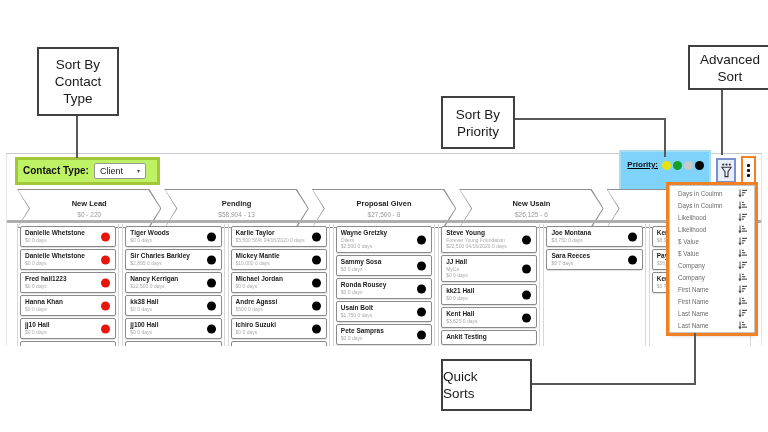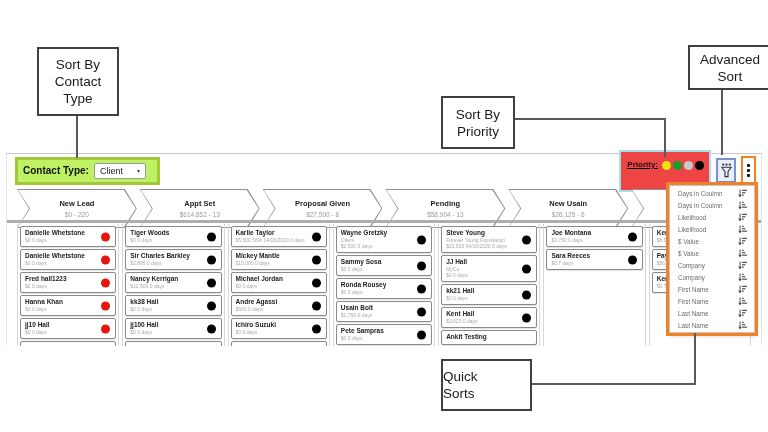--- a/index.html
+++ b/index.html
@@ -51,21 +51,21 @@
   .ct-label { font-size:10px; font-weight:bold; color:#111; }
   .select {
     border:1px solid #999; border-radius:2px; background:#fff;
     font-size:9px; color:#222; display:flex; align-items:center;
     gap:14px; padding:2px 5px; cursor:default;
   }
   .caret { font-size:6px; color:#444; }
 
   .toolbar-right { display:flex; align-items:center; gap:5px; }
   .hl-cyan {
-    border:2px solid var(--hl-cyan); background:#ef4444;
+    border:2px solid var(--hl-cyan); background:#7dd3fc;
     display:flex; align-items:center; padding:4px 5px 16px 6px;text-decoration:underline;
   }
   .pr-label { font-size:8px; font-weight:bold; color:#111; margin-right:2px; }
   .pdot { width:9px; height:9px; border-radius:50%; display:inline-block; margin-left:2px; }
 
   .adv-box {
     border:2px solid var(--hl-blue); background:#e9eefb;
     width:16px; height:21px; display:flex; align-items:center; justify-content:center;
   }
   .kebab-box {
@@ -181,38 +181,32 @@
 
   <div class="headers" id="headers">
       <div class="chev">
         <div class="chev-text">
           <div class="chev-name">New Lead</div>
           <div class="chev-sum">$0 - 220</div>
         </div>
       </div>
       <div class="chev">
         <div class="chev-text">
-          <div class="chev-name">Appt Set</div>
-          <div class="chev-sum">$614,852 - 13</div>
+          <div class="chev-name">Pending</div>
+          <div class="chev-sum">$58,904 - 13</div>
         </div>
       </div>
       <div class="chev">
         <div class="chev-text">
           <div class="chev-name">Proposal Given</div>
           <div class="chev-sum">$27,500 - 8</div>
         </div>
       </div>
       <div class="chev">
         <div class="chev-text">
-          <div class="chev-name">Pending</div>
-          <div class="chev-sum">$58,904 - 13</div>
-        </div>
-      </div>
-      <div class="chev">
-        <div class="chev-text">
           <div class="chev-name">New Usain</div>
           <div class="chev-sum">$26,125 - 6</div>
         </div>
       </div>
       <div class="chev">
         <div class="chev-text">
           <div class="chev-name">Client</div>
           <div class="chev-sum">$65,050</div>
         </div>
       </div>

